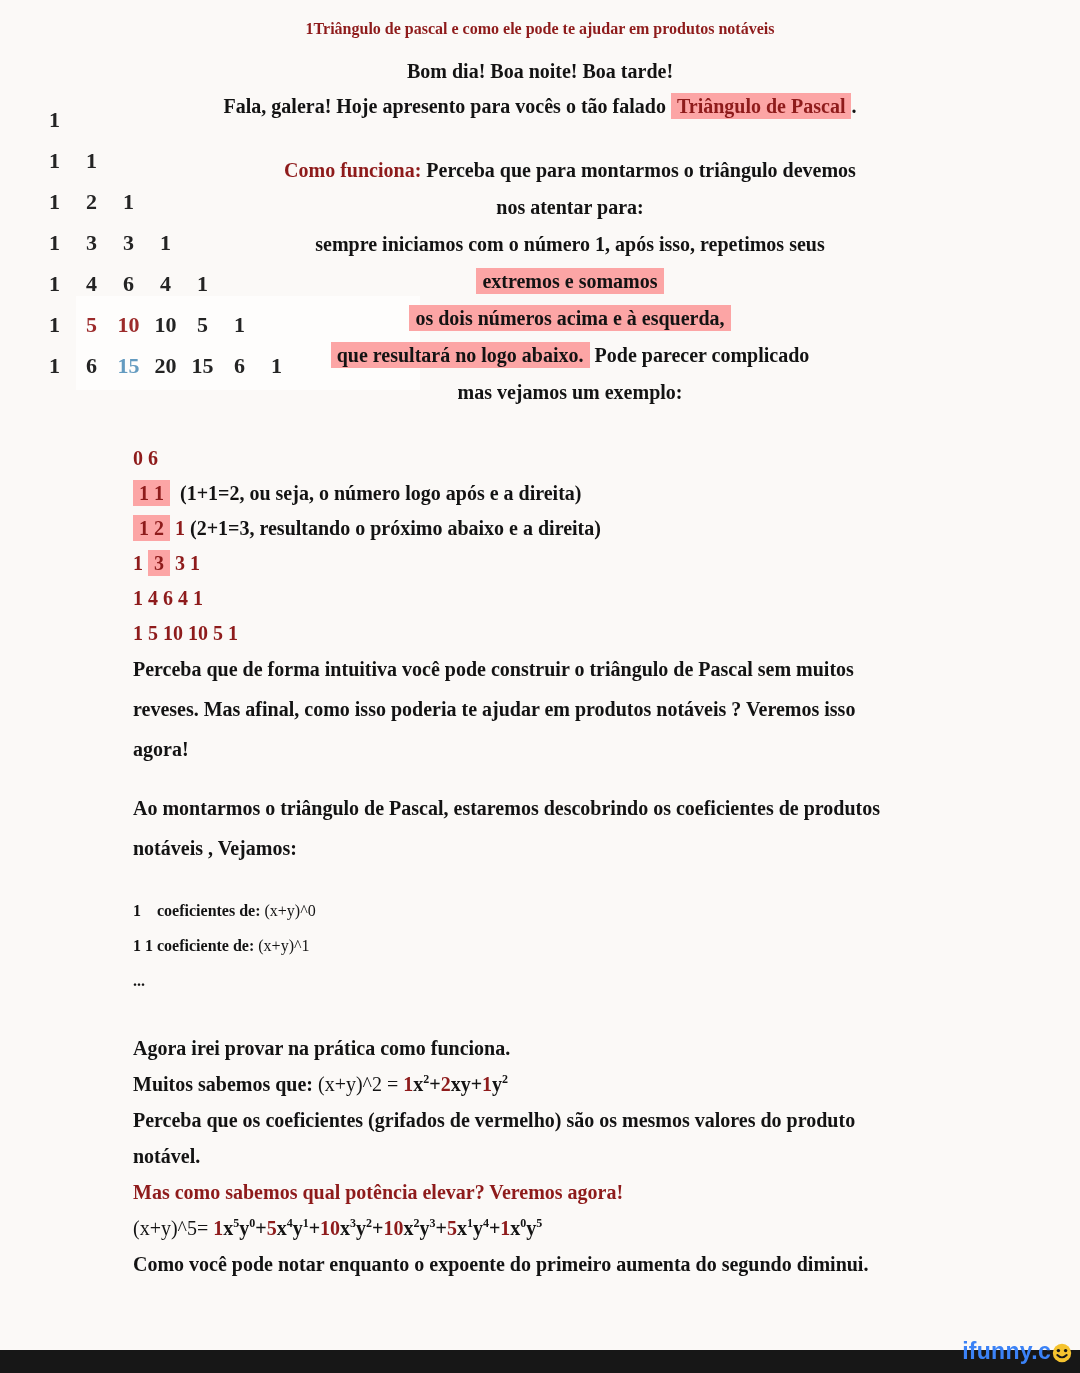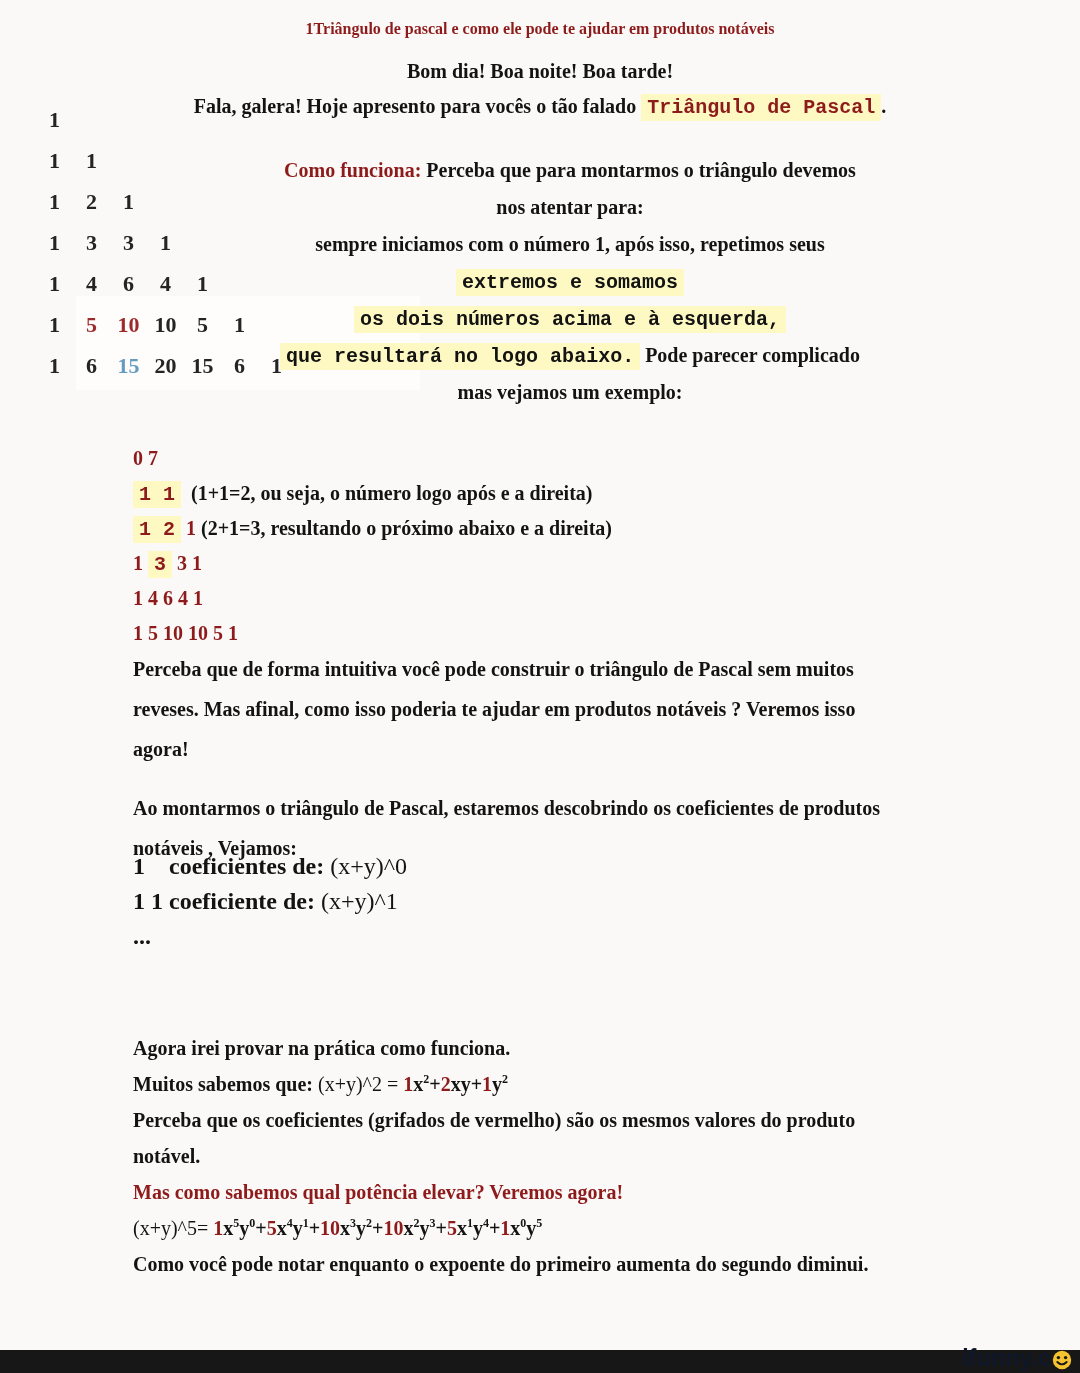--- a/index.html
+++ b/index.html
@@ -7,48 +7,48 @@
     position:relative; width:1080px; height:1373px; margin:0 auto;
     background:#fbf9f7; overflow:hidden;
     font-family:"Liberation Serif","DejaVu Serif",serif; color:#131313;
   }
   .tri-bg { position:absolute; left:76px; top:296px; width:344px; height:94px; background:#fefdfc; }
   .center-line { position:absolute; left:0; width:100%; text-align:center; }
   .title { top:20px; font-size:16px; font-weight:700; color:#8e1b1b; }
   .greeting { top:60px; font-size:20px; font-weight:700; }
   .intro { top:95px; font-size:20px; font-weight:700; }
   .red { color:#8e1b1b; }
-  .hl { background:#fef9c3; padding:2px 6px;font-family:Liberation Mono, monospace; }
+  .hl { background:#fca5a5; padding:2px 6px; }
   .triangle { position:absolute; left:36px; top:99px; }
   .tri-row { display:flex; height:41px; align-items:center; }
   .tri-cell { width:37px; text-align:center; font-size:22px; font-weight:600; color:#242424; }
   .tri-cell.r { color:#9c2b2b; }
   .tri-cell.b { color:#649bc0; }
   .howto { position:absolute; left:170px; top:152px; width:800px; text-align:center;
            font-size:20px; font-weight:700; }
   .howto .line { height:37px; line-height:37px; }
   .example { position:absolute; left:133px; top:441px; font-size:20px; font-weight:700; }
   .example .line { height:35px; line-height:35px; }
   .num { color:#8e1b1b; }
   .para { position:absolute; left:133px; font-size:20px; font-weight:700; }
   .p1 { top:649px; } .p1 .line { height:40px; line-height:40px; }
   .p2 { top:788px; } .p2 .line { height:40px; line-height:40px; }
-  .coeffs { position:absolute; left:133px; top:849px; font-size:24px; font-weight:700;font-family:Liberation Serif, serif; }
+  .coeffs { position:absolute; left:133px; top:893px; font-size:16px; font-weight:700;font-family:Liberation Serif, serif; }
   .coeffs .line { height:35px; line-height:35px; }
   .coeffs .formula { font-weight:400; }
   .coeffs .row-red, .coeffs .row-red .formula { color:#8e1b1b; }
   .practice { position:absolute; left:133px; top:1030px; font-size:20px; font-weight:700; }
   .practice .line { height:36px; line-height:36px; }
   .eq { font-weight:400; }
   .coef { color:#8e1b1b; }
   sup { font-size:12px; line-height:0; }
   .footer-bar { position:absolute; left:0; bottom:0; width:1080px; height:23px; background:#171717; }
-  .ifunny-logo { position:absolute; right:8px; bottom:1px; display:flex; align-items:center;
+  .ifunny-logo { position:absolute; right:8px; bottom:8px; display:flex; align-items:center;
     font-family:"Liberation Sans",sans-serif; font-weight:700; font-size:23px;
-    color:#0f172a; letter-spacing:0.3px;margin-left:38px; }
+    color:#3b82f6; letter-spacing:0.3px;margin-left:38px; }
   .ifunny-logo svg { display:block; margin-left:1px; margin-top:2px; }
 </style>
 </head>
 <body>
 
 <div class="page">
   <div class="tri-bg"></div>
 
   <div class="center-line title">1Triângulo de pascal e como ele pode te ajudar em produtos notáveis</div>
   <div class="center-line greeting">Bom dia! Boa noite! Boa tarde!</div>
@@ -103,21 +103,21 @@
     <div class="line"><span class="red">Como funciona:</span><span> Perceba que para montarmos o triângulo devemos</span></div>
     <div class="line">nos atentar para:</div>
     <div class="line">sempre iniciamos com o número 1, após isso, repetimos seus</div>
     <div class="line"><span class="hl">extremos e somamos</span></div>
     <div class="line"><span class="hl">os dois números acima e à esquerda,</span></div>
     <div class="line"><span class="hl">que resultará no logo abaixo.</span><span> Pode parecer complicado</span></div>
     <div class="line">mas vejamos um exemplo:</div>
   </div>
 
   <div class="example">
-    <div class="line num">0 7</div>
+    <div class="line num">0 6</div>
     <div class="line"><span class="hl num">1 1</span><span> &nbsp;(1+1=2, ou seja, o número logo após e a direita)</span></div>
     <div class="line"><span class="hl num">1 2</span><span class="num"> 1 </span><span>(2+1=3, resultando o próximo abaixo e a direita)</span></div>
     <div class="line num"><span>1 </span><span class="hl num">3</span><span> 3 1</span></div>
     <div class="line num">1 4 6 4 1</div>
     <div class="line num">1 5 10 10 5 1</div>
   </div>
 
   <div class="para p1">
     <div class="line">Perceba que de forma intuitiva você pode construir o triângulo de Pascal sem muitos</div>
     <div class="line">reveses. Mas afinal, como isso poderia te ajudar em produtos notáveis ? Veremos isso</div>

